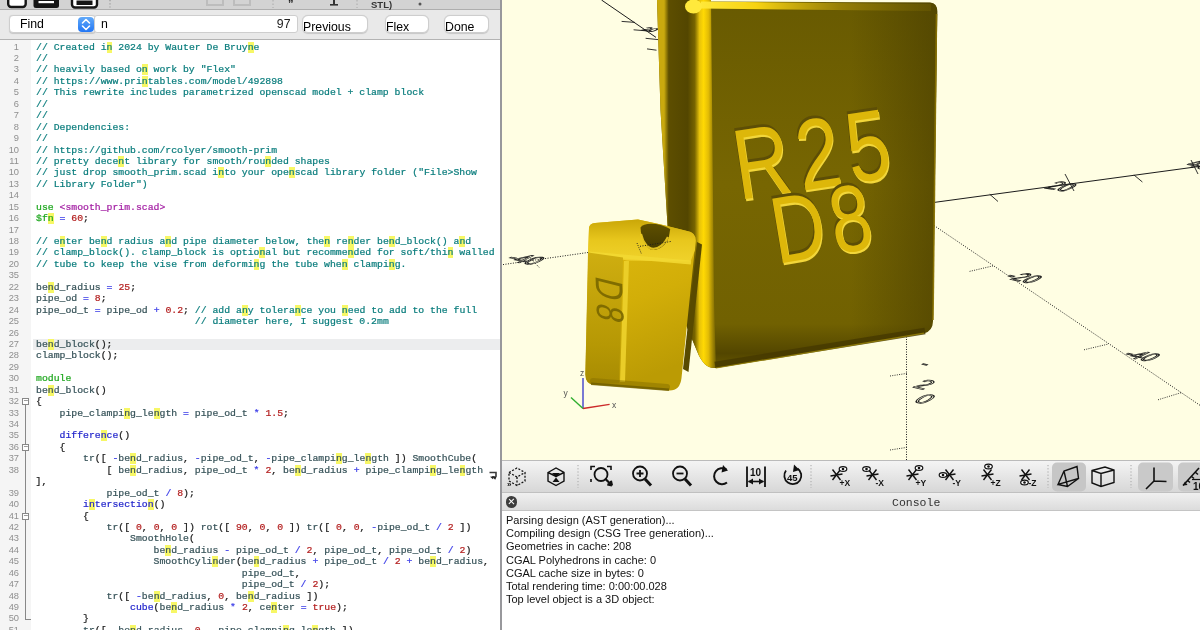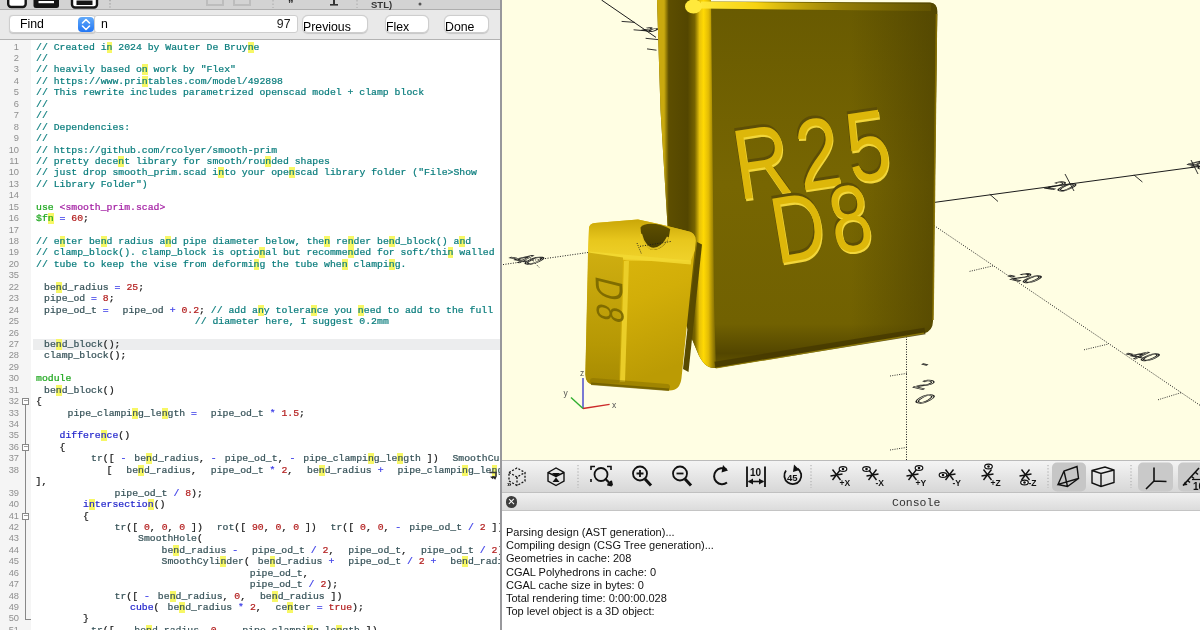--- a/index.html
+++ b/index.html
@@ -23,36 +23,36 @@
 .gr{height:11.44px;line-height:11.44px;}
 .foldbox{position:absolute;left:22.2px;width:7px;height:7px;border:1px solid #888;background:#fff;box-sizing:border-box;z-index:6;}
 .foldbox span{position:absolute;left:0.5px;top:-3.2px;font-size:8px;color:#555;}
 .foldline{position:absolute;left:25.2px;width:1px;background:#888;z-index:5;}
 .foldend{position:absolute;left:25.2px;width:6px;height:1px;background:#888;z-index:5;}
 #code{position:absolute;left:0;top:1.6px;width:500px;font-family:"Liberation Mono",monospace;font-size:9.8px;white-space:pre;color:#191919;-webkit-text-stroke:0.22px;}
 .row{height:11.44px;line-height:11.44px;padding-left:36px;}
 .row.cur{background:linear-gradient(to right,rgba(0,0,0,0) 0px,rgba(0,0,0,0) 33px,#ecedee 33px,#ecedee 100%);}
 .row.wrapcont{padding-left:35.5px;}
 .row span.c{color:#0a7d7d;}
-.row span.t{color:#375359;margin-left:8px;}
+.row span.t{color:#375359;}
 .row span.n{color:#b42020;}
 .row span.k{color:#1ea71e;}
 .row span.b{color:#2326cc;}
 .row span.o{color:#3a3ce8;}
 .row span.s{color:#a31ea3;}
 .row span.p{color:#191919;}
 .row em{font-style:normal;background:#f7f766;}
 #wrapmark{position:absolute;left:489px;z-index:6;}
 #viewtb{position:absolute;left:501px;top:460px;width:699px;height:32px;background:linear-gradient(#f4f4f4,#d7d7d7);border-top:1px solid #bbb;box-sizing:border-box;z-index:10;}
 #conshead{position:absolute;left:501px;top:492px;width:807px;height:19px;background:linear-gradient(#f0f0f0,#dcdcdc);border-top:1px solid #c0c0c0;border-bottom:1px solid #c4c4c4;box-sizing:border-box;z-index:10;font-family:Liberation Mono, monospace;}
 #conshead .title{position:absolute;left:391px;top:2.5px;font-size:11.5px;color:#333;}
 #closex{position:absolute;left:4.5px;top:3px;width:11.5px;height:11.5px;border-radius:50%;background:#3d3d3d;}
 #closex:before{content:"";position:absolute;left:2.4px;top:5.2px;width:6.7px;height:1.3px;background:#fff;transform:rotate(45deg);}
 #closex:after{content:"";position:absolute;left:2.4px;top:5.2px;width:6.7px;height:1.3px;background:#fff;transform:rotate(-45deg);}
-#consbody{position:absolute;left:501px;top:511px;width:699px;height:119px;background:#fff;z-index:10;font-size:11px;color:#111;line-height:13.18px;padding-top:15px;box-sizing:border-box;}
+#consbody{position:absolute;left:501px;top:511px;width:699px;height:119px;background:#fff;z-index:10;font-size:11px;color:#111;line-height:13.18px;padding-top:3px;box-sizing:border-box;}
 #consbody div{padding-left:5px;}
 </style></head>
 <body>
 <div id="root">
 <div id="pane3d"><svg id="v3d" width="700" height="630" viewBox="0 0 700 630" xmlns="http://www.w3.org/2000/svg">
 <defs>
 <linearGradient id="gFace" x1="0" y1="0" x2="0" y2="1">
             <stop offset="0" stop-color="#685a01"></stop>
             <stop offset="0.5" stop-color="#776602"></stop>
             <stop offset="0.88" stop-color="#716101"></stop>

